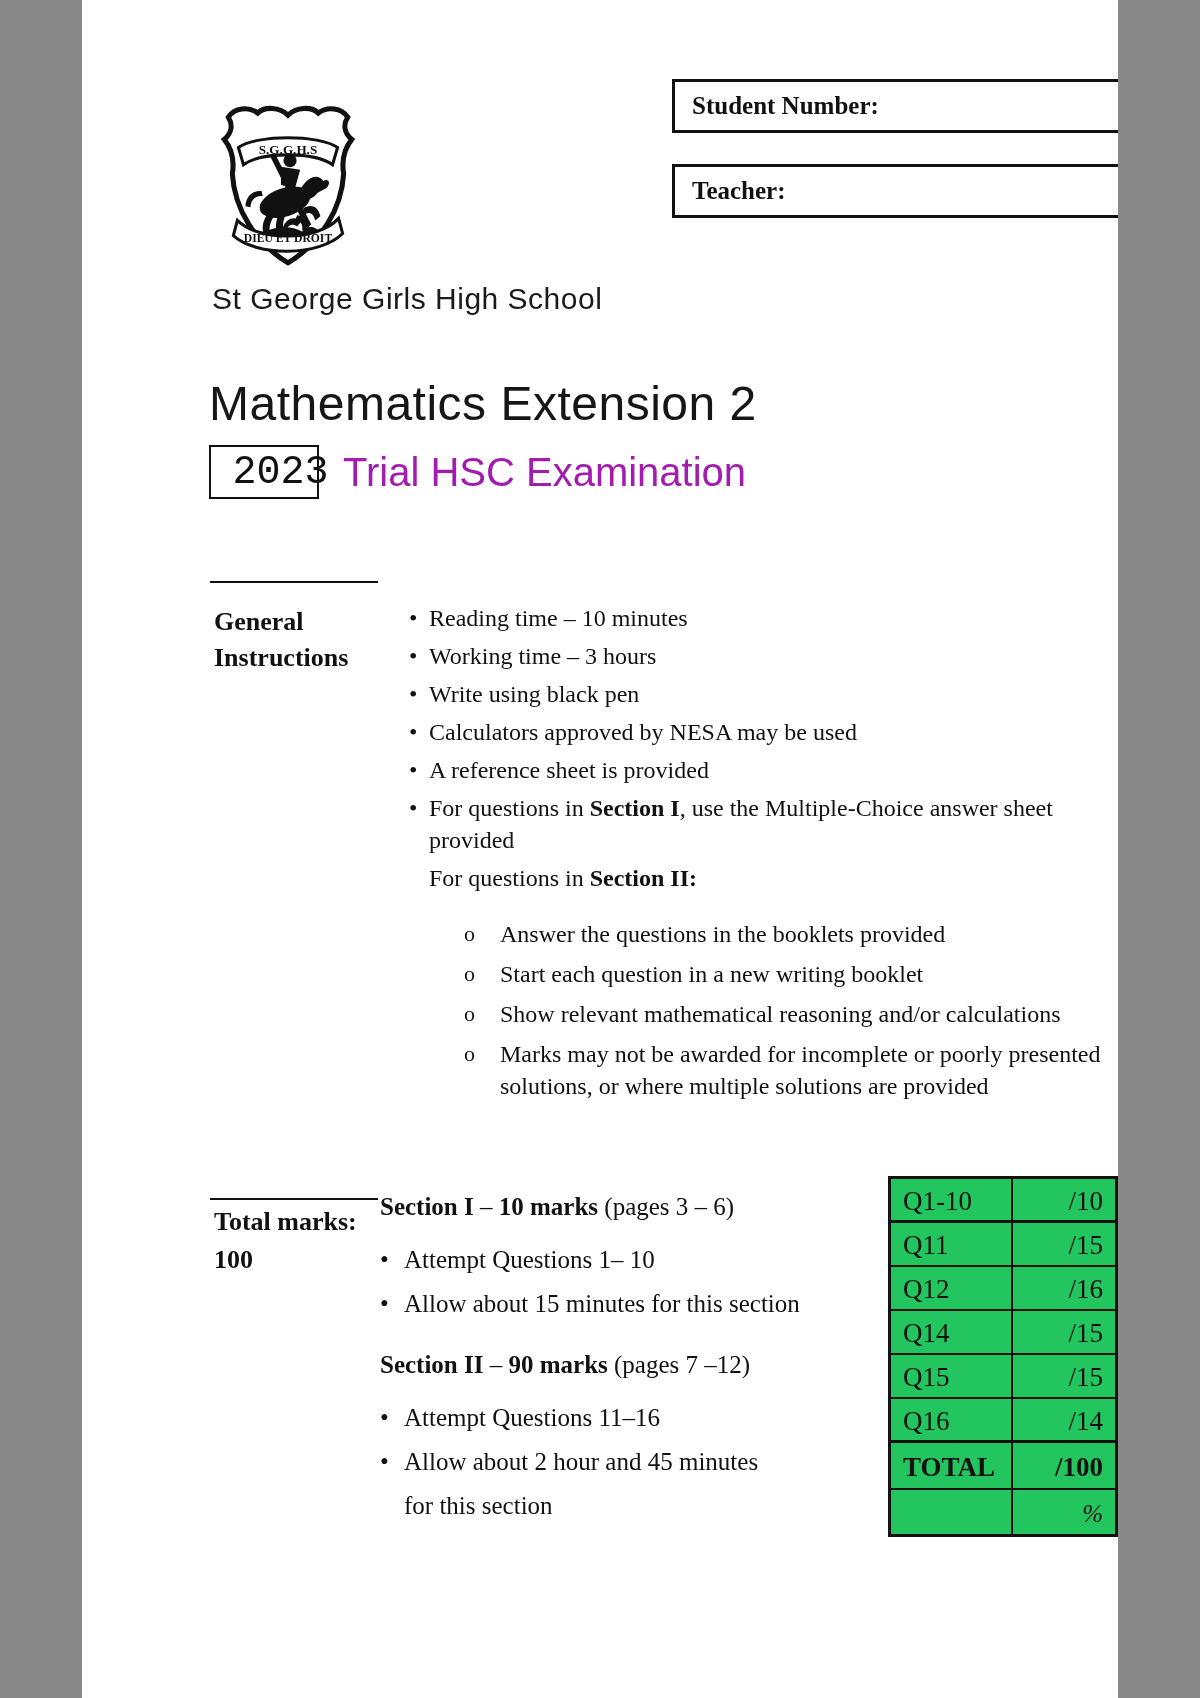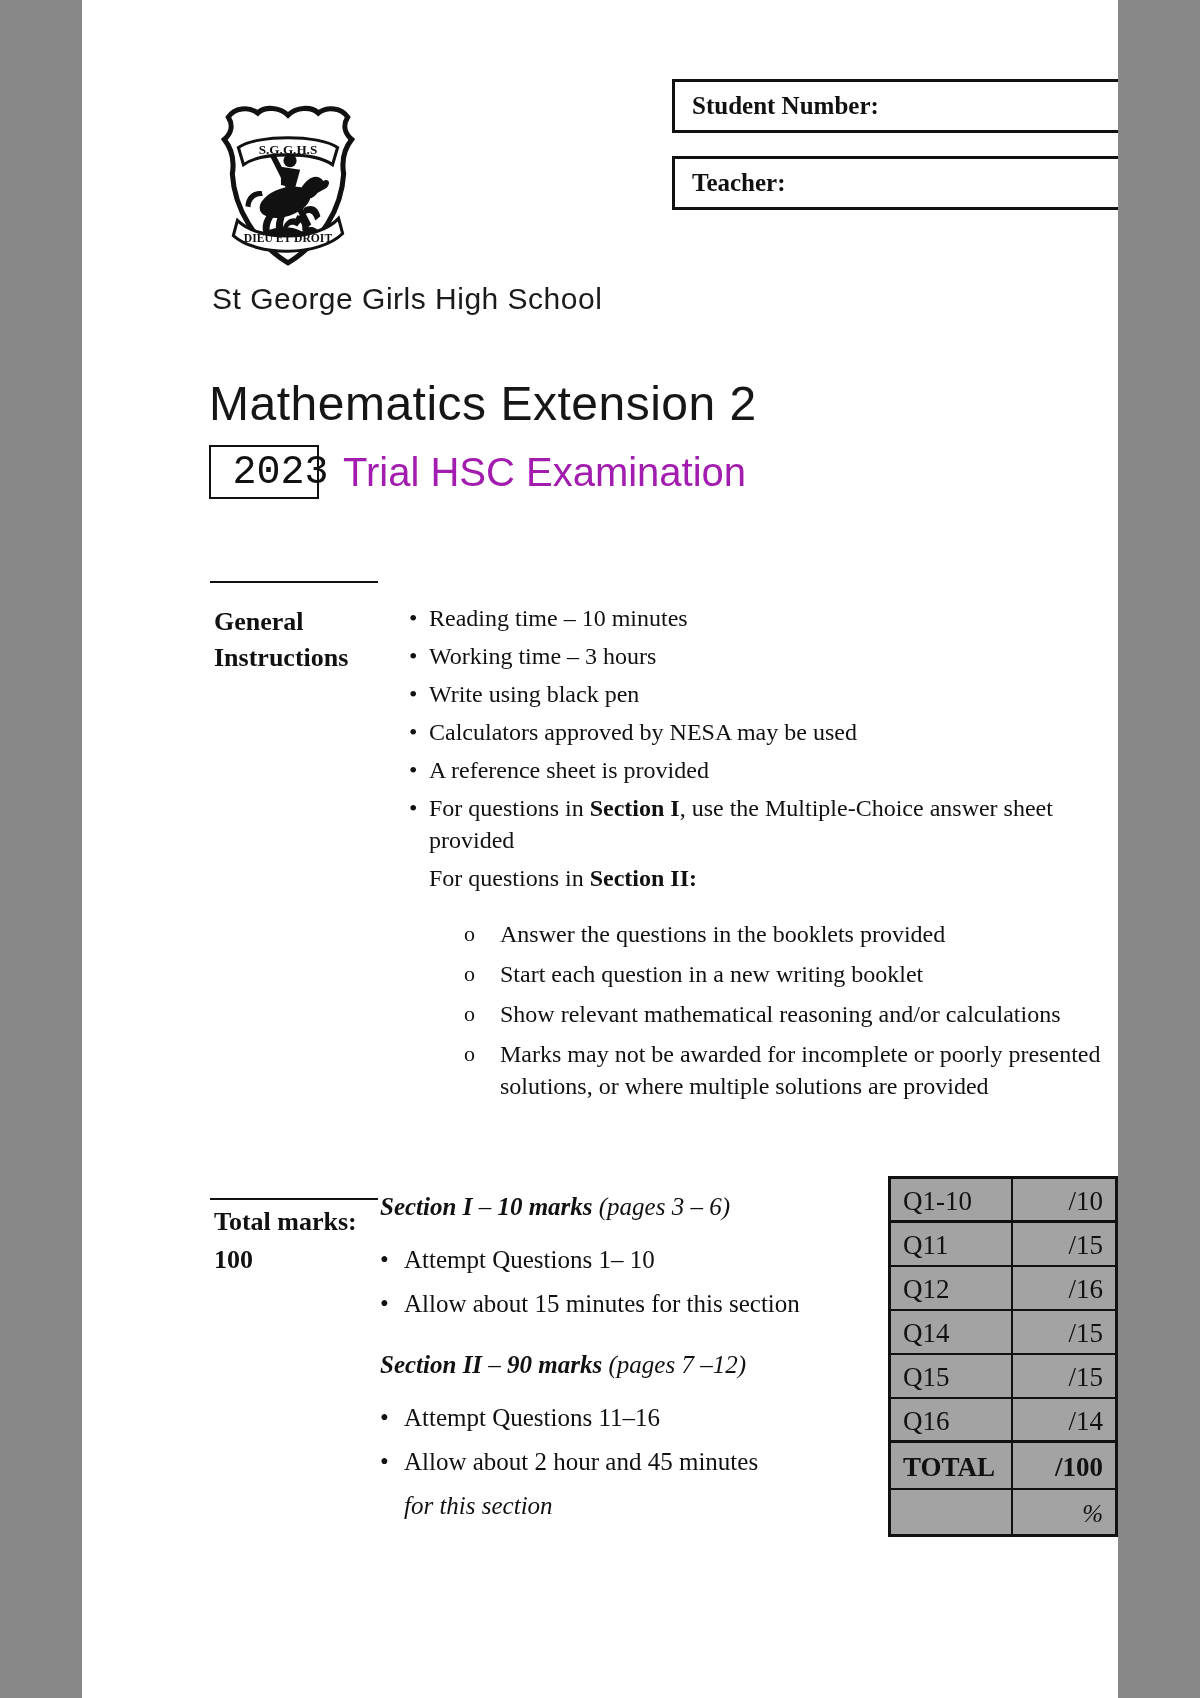--- a/index.html
+++ b/index.html
@@ -56,51 +56,51 @@
   .ins-item .tx{max-width:710px;}
   .sub{margin-left:55px;}
   .sub .mk{width:36px;flex:0 0 36px;font-size:22px;}
   .sub .tx{max-width:640px;}
   .oitem{margin-bottom:8px;}
 
   
   .tm{left:132px;top:1206px;font-weight:bold;font-size:26px;line-height:32px;}
   .tm .val{margin-top:6px;}
   .secs{left:298px;top:1190px;width:500px;font-size:25px;}
-  .sec-head{line-height:34px;margin-bottom:20px;white-space:nowrap;font-style:italic;}
+  .sec-head{line-height:34px;margin-bottom:20px;white-space:nowrap;}
   .sec-head b{font-weight:bold;}
   .sec-item{display:flex;line-height:32px;margin-bottom:12px;}
   .sec-item .mk{width:24px;flex:0 0 24px;}
   .sec2{margin-top:28px;}
-  .cont-line{margin-left:24px;line-height:32px;margin-top:12px;font-style:italic;}
+  .cont-line{margin-left:24px;line-height:32px;margin-top:12px;}
 
   
   .marks{left:806px;top:1176px;}
-  table.mt{border-collapse:collapse;border:3px solid #111;background:#a3a3a3;}
+  table.mt{border-collapse:collapse;border:3px solid #111;background:#22c55e;}
   table.mt td{
     border:2px solid #111;font-size:27px;height:44px;
     box-sizing:border-box;vertical-align:middle;
   }
   table.mt td.q{width:146px;padding:6px 4px 2px 12px;}
   table.mt td.s{width:184px;text-align:right;padding:6px 12px 2px 4px;}
   table.mt tr.r1 td{border-bottom-width:3px;}
   table.mt tr.r7 td{border-bottom-width:3px;}
   table.mt tr.total td{font-weight:bold;height:47px;}
   table.mt tr.pct td{height:47px;}
   table.mt tr.pct td.s{font-style:italic;font-size:25px;}
 </style>
 </head>
 <body>
 
 <div class="page">
 
   <div class="field-box" style="top:79px;">
     <span class="lbl">Student Number:</span>
   </div>
-  <div class="field-box" style="top:156px;align-items:center;">
+  <div class="field-box" style="top:164px;align-items:center;">
     <span class="lbl">Teacher:</span>
   </div>
 
   <div class="abs crest">
     <svg width="152" height="170" viewBox="0 0 150 168">
 
       <path d="M75,12 C67,4 52,3 45,10 C36,3 22,5 16,14 C21,22 19,30 12,36
                C20,46 22,58 20,70 C22,104 42,138 75,158
                C108,138 128,104 130,70 C128,58 130,46 138,36
                C131,30 129,22 134,14 C128,5 114,3 105,10 C98,3 83,4 75,12 Z" fill="#ffffff" stroke="#111" stroke-width="5"></path>

